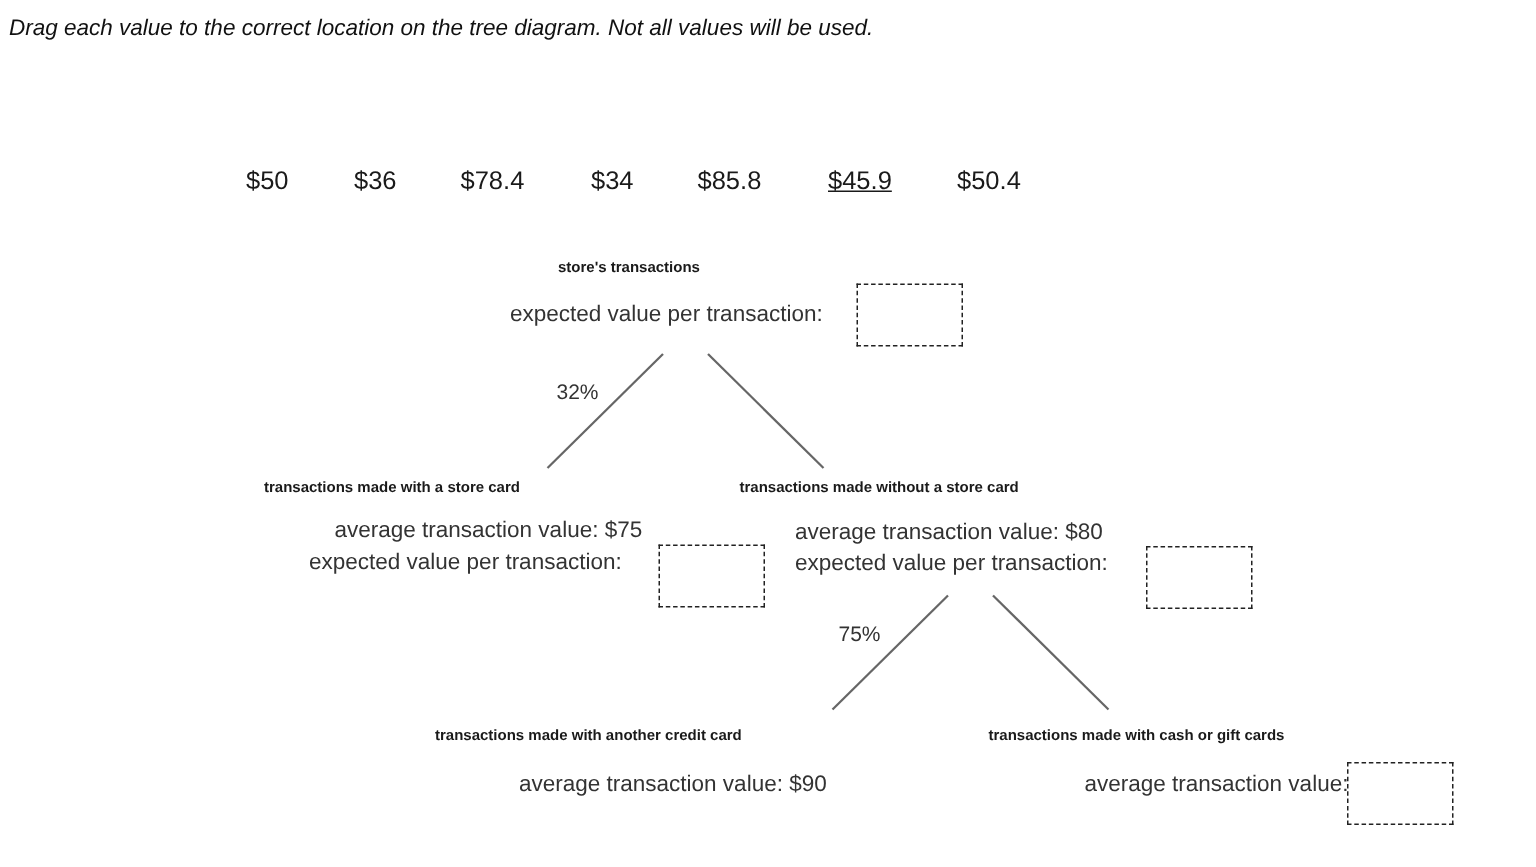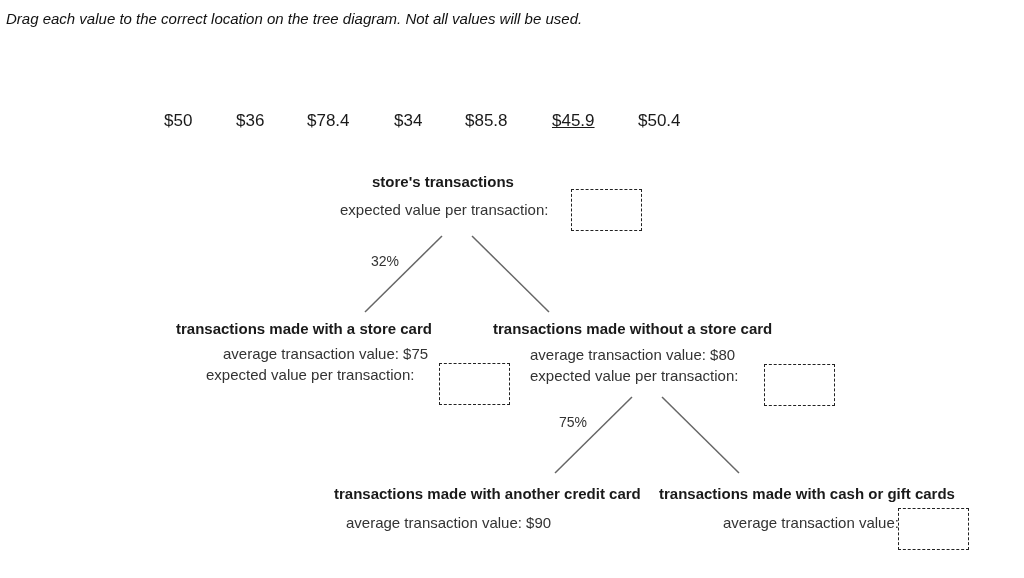--- a/index.html
+++ b/index.html
@@ -30,21 +30,21 @@
       font-size: 17px;
       color: #1a1a1a;
       cursor: grab;
       white-space: nowrap;
       line-height: 22px;
       margin-top: 32px;
     }
     .node-title {
       position: absolute;
       font-weight: bold;
-      font-size: 15px;
+      font-size: 10px;
       color: #1a1a1a;
       white-space: nowrap;
     }
     .node-text {
       position: absolute;
       font-size: 15px;
       color: #333333;
       white-space: nowrap;
     }
     .dropzone {
@@ -104,21 +104,21 @@
 <div>
   <div class="node-title" style="left:493px; top:320px;">transactions made without a store card</div>
   <div class="node-text" style="left:530px; top:346px;">average transaction value: $80</div>
   <div class="node-text" style="left:530px; top:367px;">expected value per transaction:</div>
   <div class="dropzone" style="left:764px; top:364px; width:71px; height:42px;"></div>
 </div>
 
 <div class="pct" style="left:559px; top:414px;">75%</div>
 
 <div>
-  <div class="node-title" style="left:290px; top:485px;margin-left:44px;">transactions made with another credit card</div>
+  <div class="node-title" style="left:290px; top:485px;">transactions made with another credit card</div>
   <div class="node-text" style="left:346px; top:514px;">average transaction value: $90</div>
 </div>
 
 <div>
   <div class="node-title" style="left:659px; top:485px;">transactions made with cash or gift cards</div>
   <div class="node-text" style="left:701px; top:514px;margin-left:22px;">average transaction value:</div>
   <div class="dropzone" style="left:898px; top:508px; width:71px; height:42px;"></div>
 </div>
 
 </body></html>

